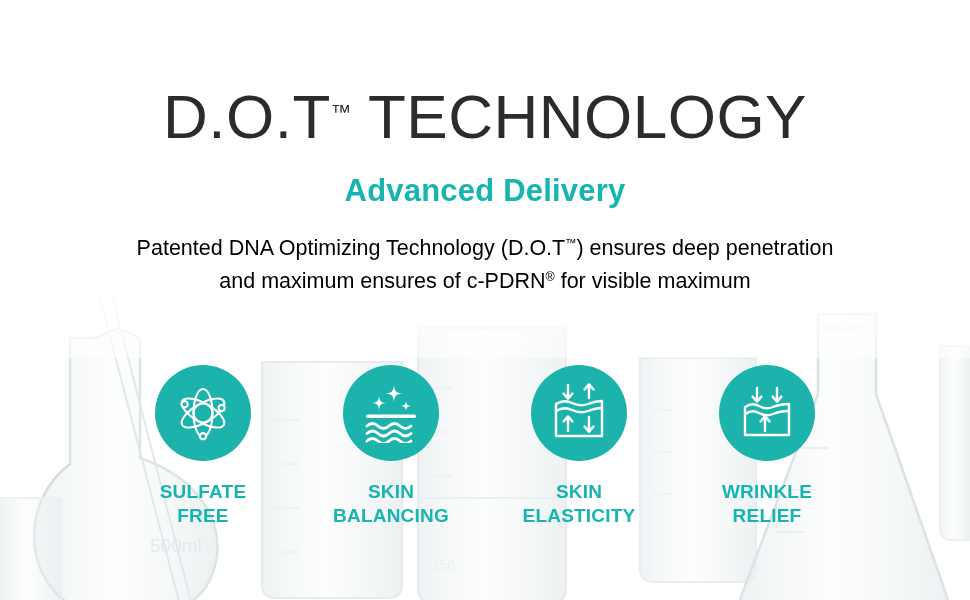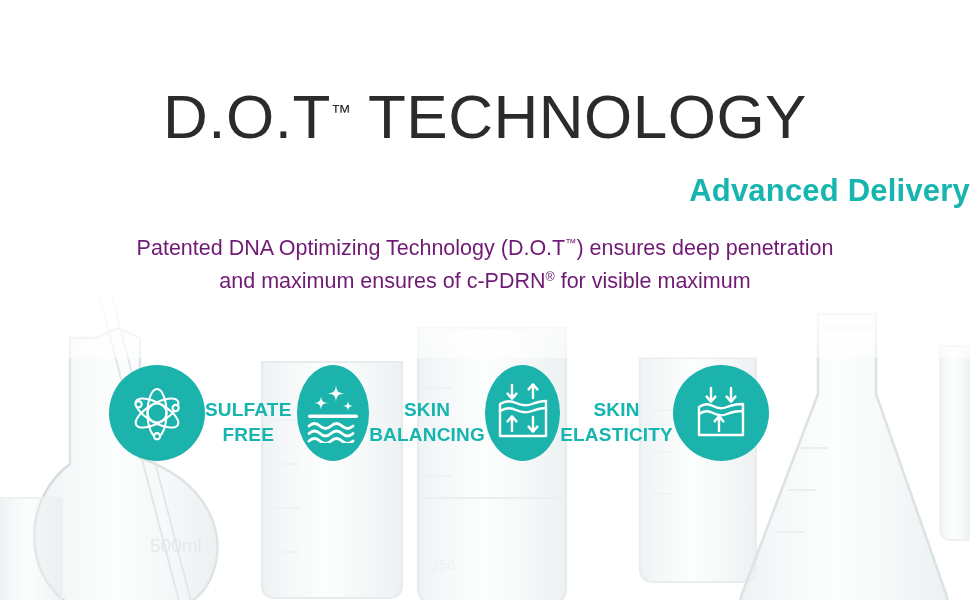--- a/index.html
+++ b/index.html
@@ -64,36 +64,36 @@
     font-size: 0.33em;
     vertical-align: 0.95em;
     letter-spacing: 0;
   }
 
   .subtitle {
     position: absolute;
     top: 145px;
     left: 0;
     width: 970px;
-    text-align: right;
+    text-align: center;
     font-size: 31px;
     font-weight: bold;
     color: #17b5b0;
     letter-spacing: 0.2px;
   }
 
   .desc {
     position: absolute;
     top: 204px;
     left: 0;
     width: 970px;
     text-align: center;
     font-size: 21.5px;
     line-height: 1.55;
-    color: #701a75;
+    color: #000000;
     font-weight: 400;
   }
   .desc .sup {
     font-size: 0.52em;
     vertical-align: 0.72em;
   }
   .desc .reg {
     font-size: 0.58em;
     vertical-align: 0.6em;
   }
@@ -103,21 +103,21 @@
     position: absolute;
     top: 337px;
     left: 0;
     width: 970px;
     display: flex;
     justify-content: center;
   }
   .feature {
     width: 188px;
     display: flex;
-    flex-direction: row;
+    flex-direction: column;
     align-items: center;
   }
   .circle {
     width: 96px;
     height: 96px;
     border-radius: 50%;
     background: #1cb3ac;
     display: flex;
     align-items: center;
     justify-content: center;
@@ -320,17 +320,19 @@
             <line x1="19" y1="4" x2="19" y2="17"></line>
             <polyline points="14.6,12.6 19,17.6 23.4,12.6"></polyline>
 
             <line x1="39" y1="4" x2="39" y2="17"></line>
             <polyline points="34.6,12.6 39,17.6 43.4,12.6"></polyline>
 
             <line x1="27" y1="47" x2="27" y2="33"></line>
             <polyline points="22.6,37.4 27,32.4 31.4,37.4"></polyline>
           </svg>
         </div>
+        <div class="feature-label">WRINKLE
+RELIEF</div>
       </div>
 
     </div>
   </div>
 </div>
 
 </body></html>

